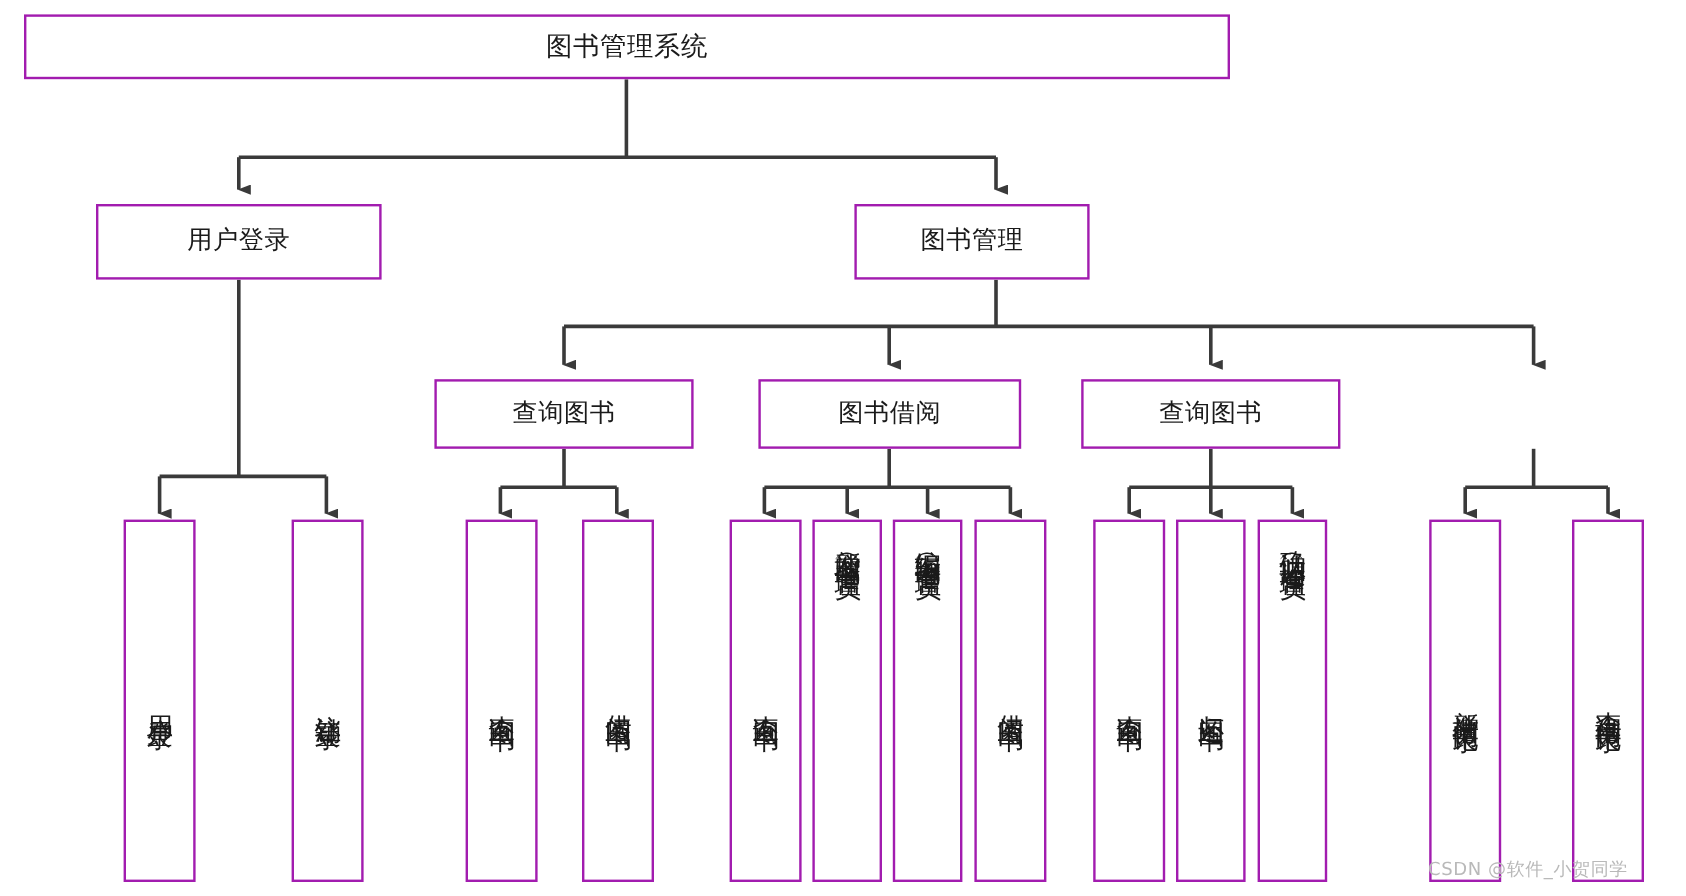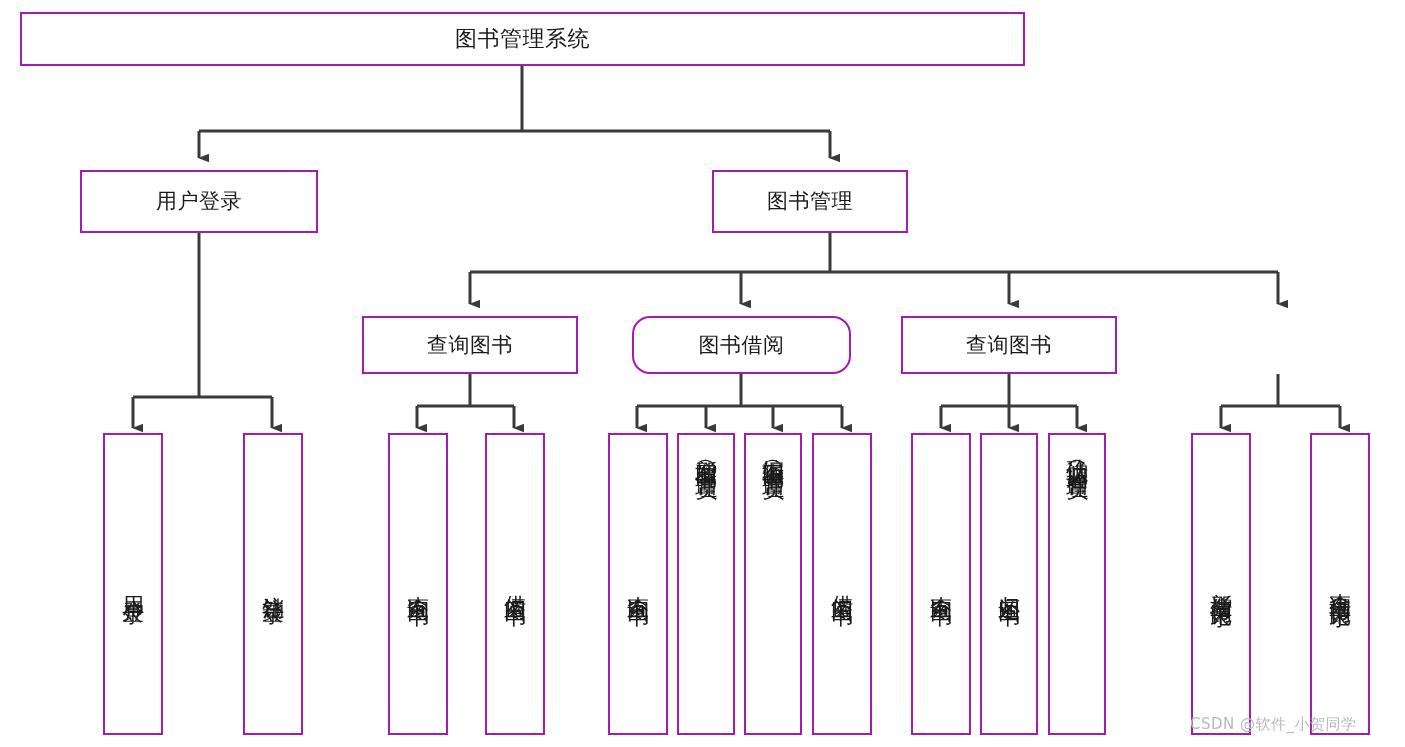--- a/index.html
+++ b/index.html
@@ -140,21 +140,21 @@
   </div>
 
   <div class="node h" style="left:712px; top:170px; width:196px; height:63px;">
     <span class="label">图书管理</span>
   </div>
 
   <div class="node h" style="left:362px; top:316px; width:216px; height:58px;">
     <span class="label">查询图书</span>
   </div>
 
-  <div class="node h" style="left:632px; top:316px; width:219px; height:58px;border-radius:18px;">
+  <div class="node h" style="left:632px; top:316px; width:219px; height:58px;">
     <span class="label">图书借阅</span>
   </div>
 
   <div class="node h" style="left:901px; top:316px; width:216px; height:58px;">
     <span class="label">查询图书</span>
   </div>
 
 
   <div class="node v center" style="left:103px; top:433px; width:60px; height:302px;">
     <span class="label">用户登录</span>

